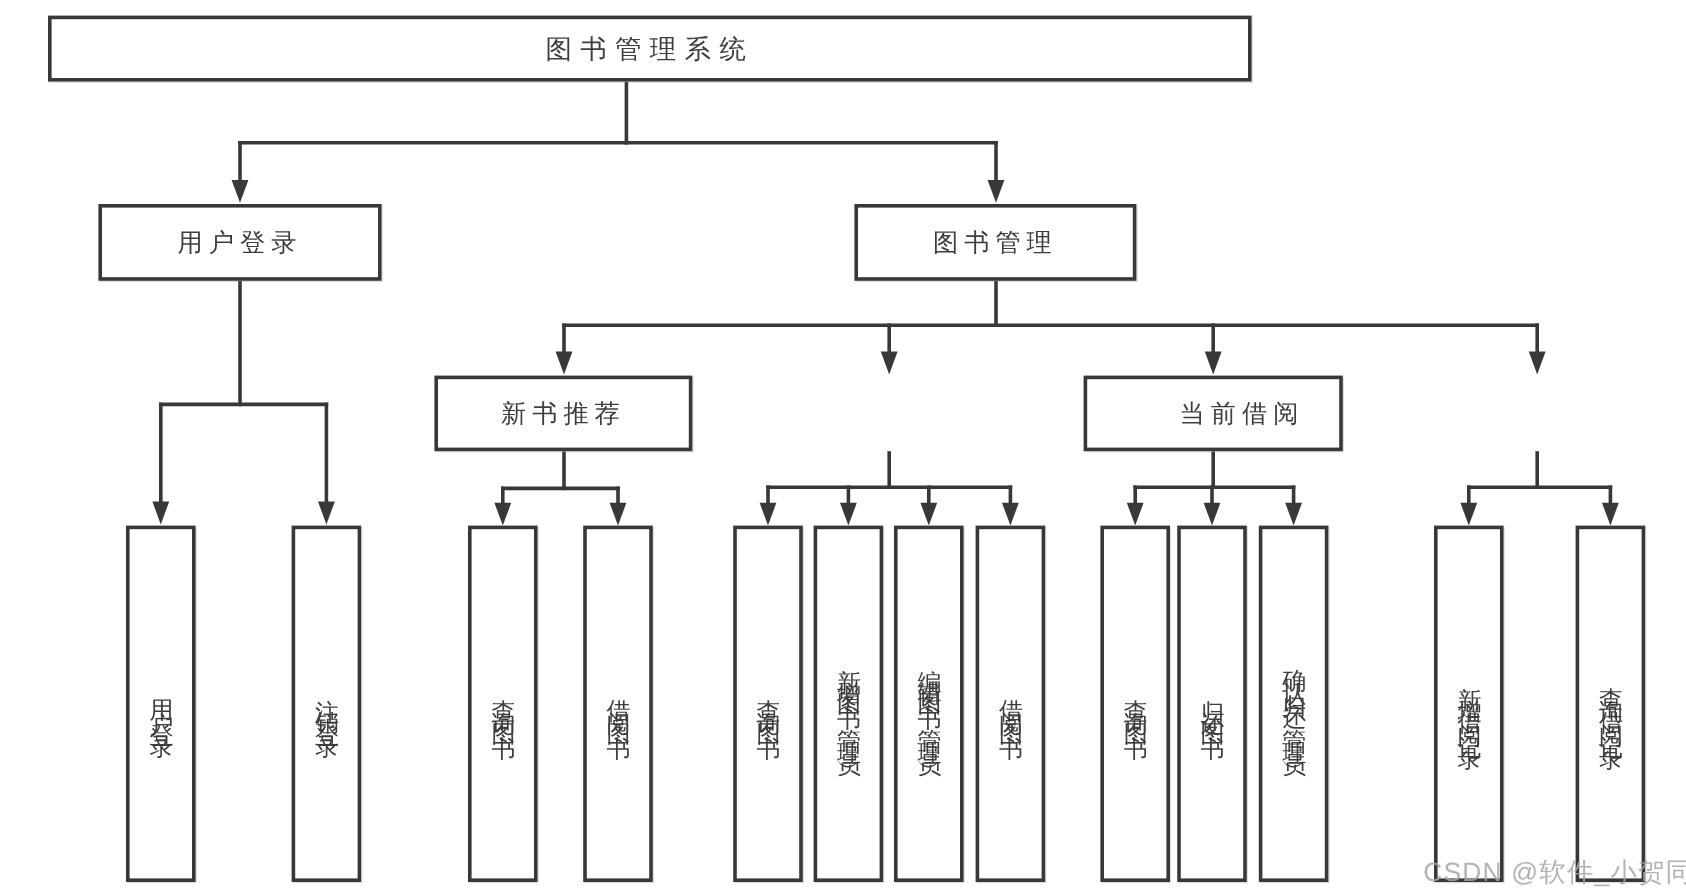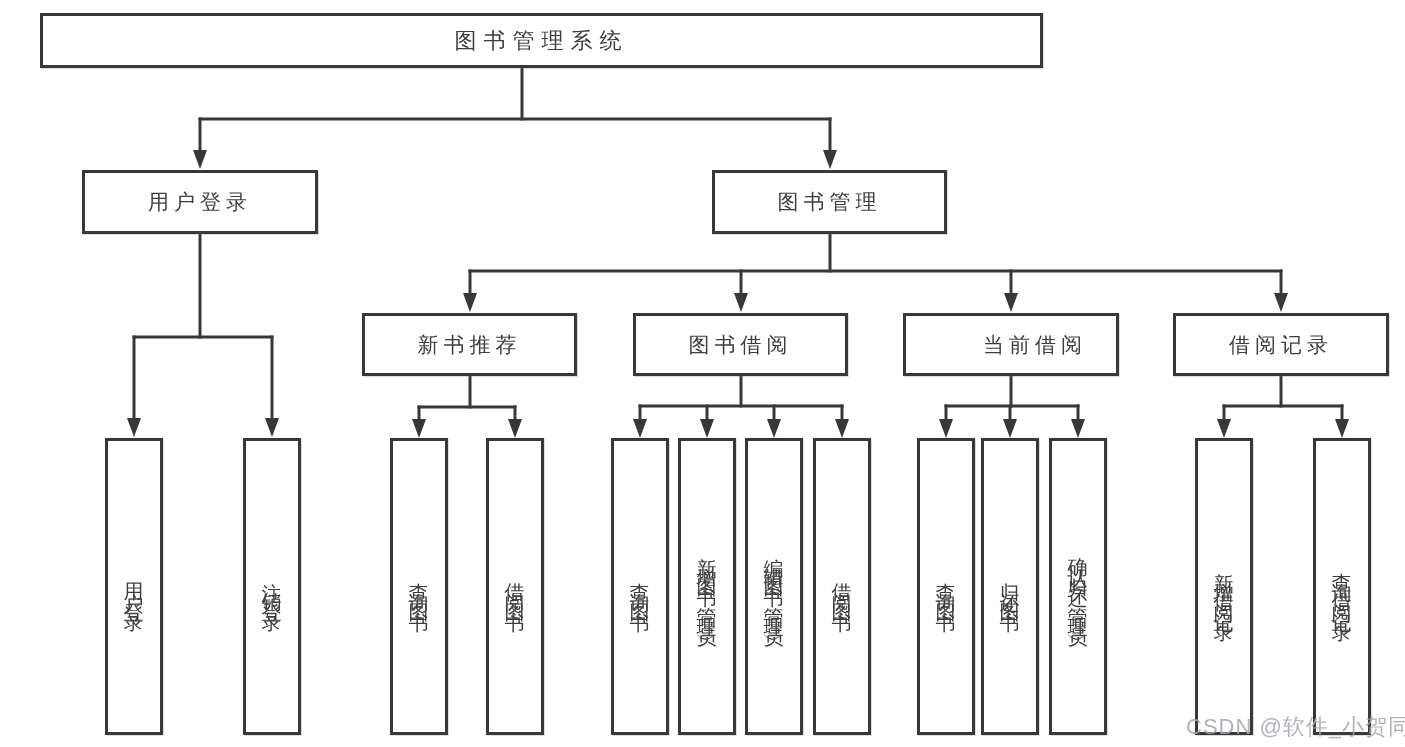--- a/index.html
+++ b/index.html
@@ -129,28 +129,22 @@
   <div class="node n-l2a">
     <span class="h-label">用户登录</span>
   </div>
   <div class="node n-g1">
     <span class="h-label">新书推荐</span>
   </div>
 
   <div class="node n-l2b">
     <span class="h-label">图书管理</span>
   </div>
-  <div class="node n-g2">
-    <span class="h-label">图书借阅</span>
-  </div>
   <div class="node n-g3">
     <span class="h-label">当前借阅</span>
-  </div>
-  <div class="node n-g4">
-    <span class="h-label">借阅记录</span>
   </div>
 
   <div class="node leaf lf1">
     <span class="vtext">用户登录</span>
   </div>
   <div class="node leaf lf2">
     <span class="vtext">注销登录</span>
   </div>
 
   <div class="node leaf lf3">

